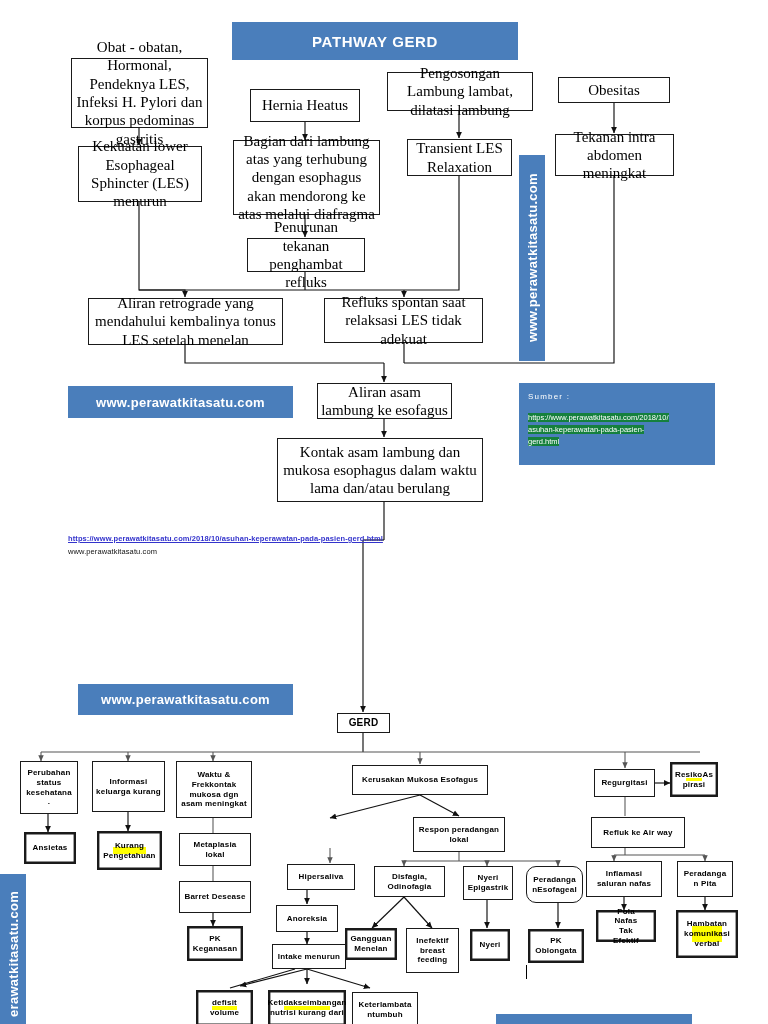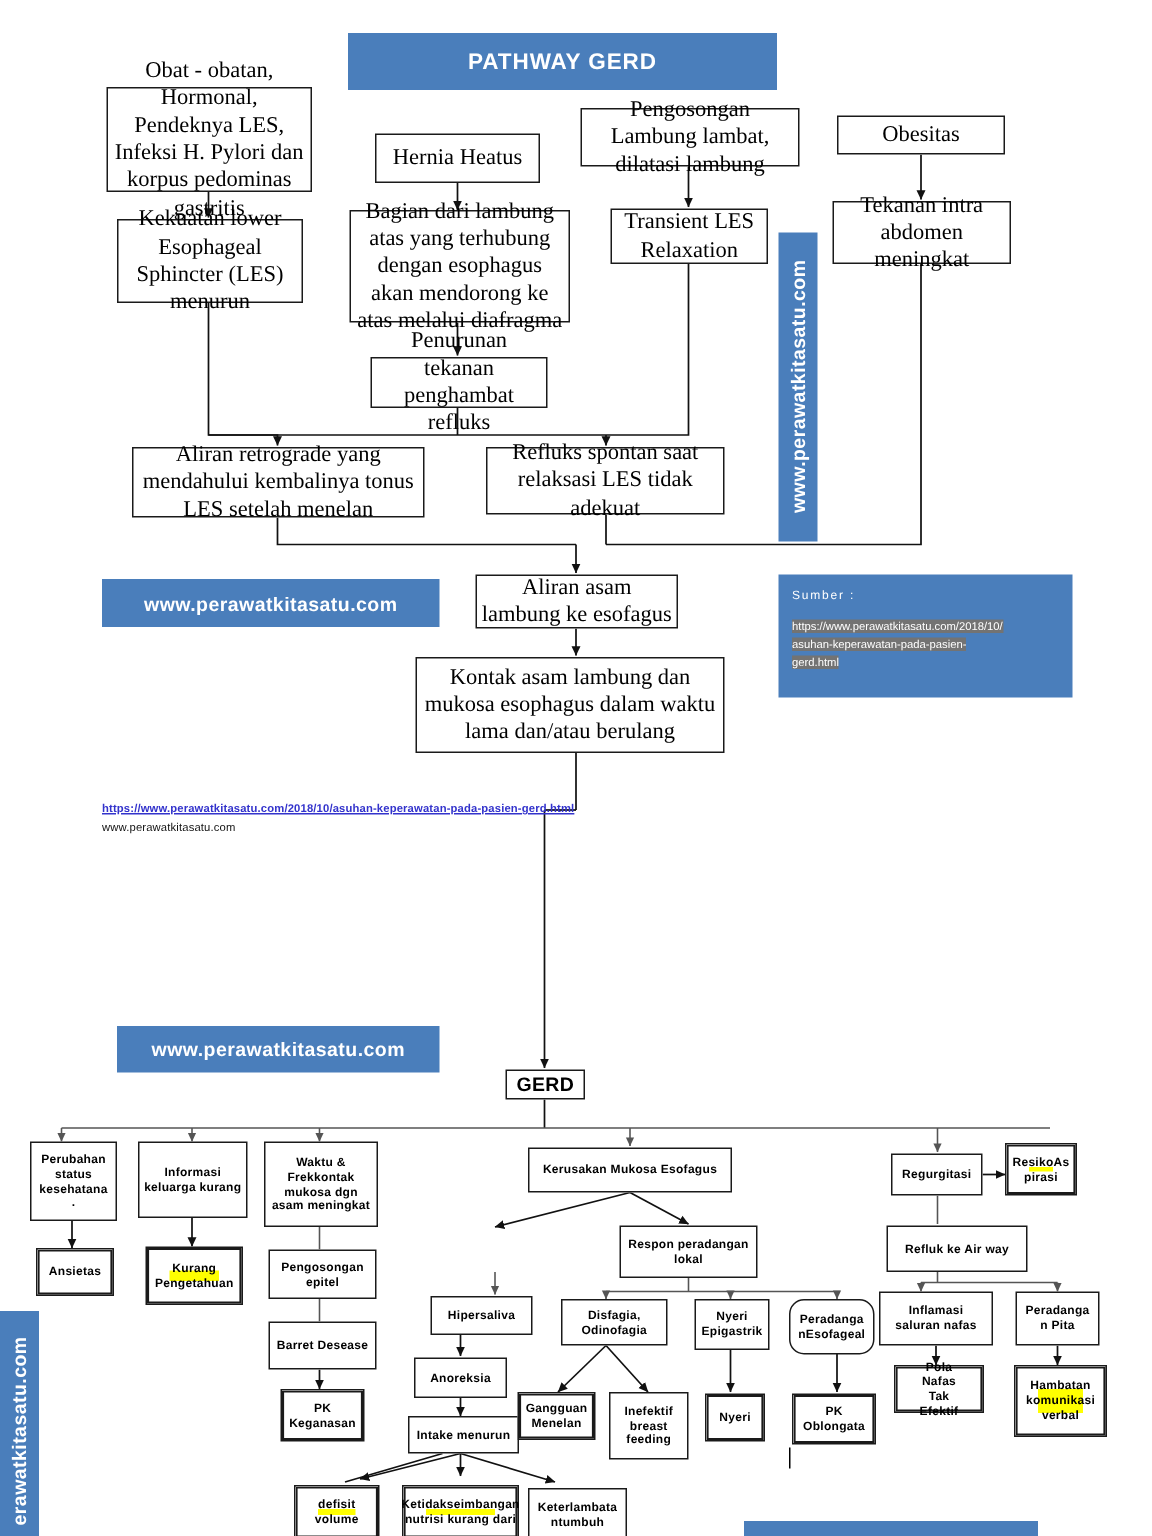--- a/index.html
+++ b/index.html
@@ -21,21 +21,21 @@
     display:flex;align-items:center;justify-content:center;
     text-align:center;
     color:#000;
     line-height:1.22;
     padding:2px 3px;
   }
   
   .serif{font-family:"Liberation Serif", serif;font-size:15px;}
   
   .sans{font-family:"Liberation Sans", sans-serif;font-size:8px;font-weight:bold;letter-spacing:.2px;}
-  .sans9{font-family:"Liberation Sans", sans-serif;font-size:13px;font-weight:bold;letter-spacing:.2px;}
+  .sans9{font-family:"Liberation Sans", sans-serif;font-size:10px;font-weight:bold;letter-spacing:.2px;}
 
   .hl{background:#FFFF00;}
   .dbl{
     box-shadow:0 0 0 1.4px #1a1a1a inset;
     border:1.4px solid #1a1a1a;
     padding:15px;
   }
   .dbl .inner{
     width:100%;height:100%;
     display:flex;align-items:center;justify-content:center;text-align:center;
@@ -61,21 +61,21 @@
   .source-box{
     position:absolute;
     background:#4a7ebb;
     color:#ffffff;
     box-sizing:border-box;
     padding:8px 9px;
     font-size:7.5px;
     line-height:1.55;
   }
   .source-box .lbl{font-size:8px;letter-spacing:1.2px;margin-bottom:9px;display:block;}
-  .source-box .url{background:#737373;color:#ffffff;display:inline;}
+  .source-box .url{background:#15803d;color:#ffffff;display:inline;}
 
   .linkline{
     position:absolute;
     font-size:7.5px;
     font-weight:bold;
     letter-spacing:.1px;
   }
   .linkline a{color:#3333cc;text-decoration:underline;}
   .plainurl{position:absolute;font-size:7.5px;color:#111;letter-spacing:.1px;}
   .caret{position:absolute;width:1px;background:#000;}
@@ -313,21 +313,21 @@
 
   <div class="box dbl" style="left:24px;top:832px;width:52px;height:24px;">
     <span class="inner hl sans">Ansietas</span>
   </div>
 
   <div class="box dbl" style="left:97px;top:831px;width:65px;height:39px;">
     <span class="inner hl sans">Kurang Pengetahuan</span>
   </div>
 
   <div class="box sans" style="left:179px;top:833px;width:72px;height:33px;">
-    <span>Pengosongan epitel</span>
+    <span>Metaplasia lokal</span>
   </div>
 
   <div class="box sans" style="left:179px;top:881px;width:72px;height:32px;">
     <span>Barret Desease</span>
   </div>
 
   <div class="box dbl" style="left:187px;top:926px;width:56px;height:35px;">
     <span class="inner sans">PK Keganasan</span>
   </div>
 

